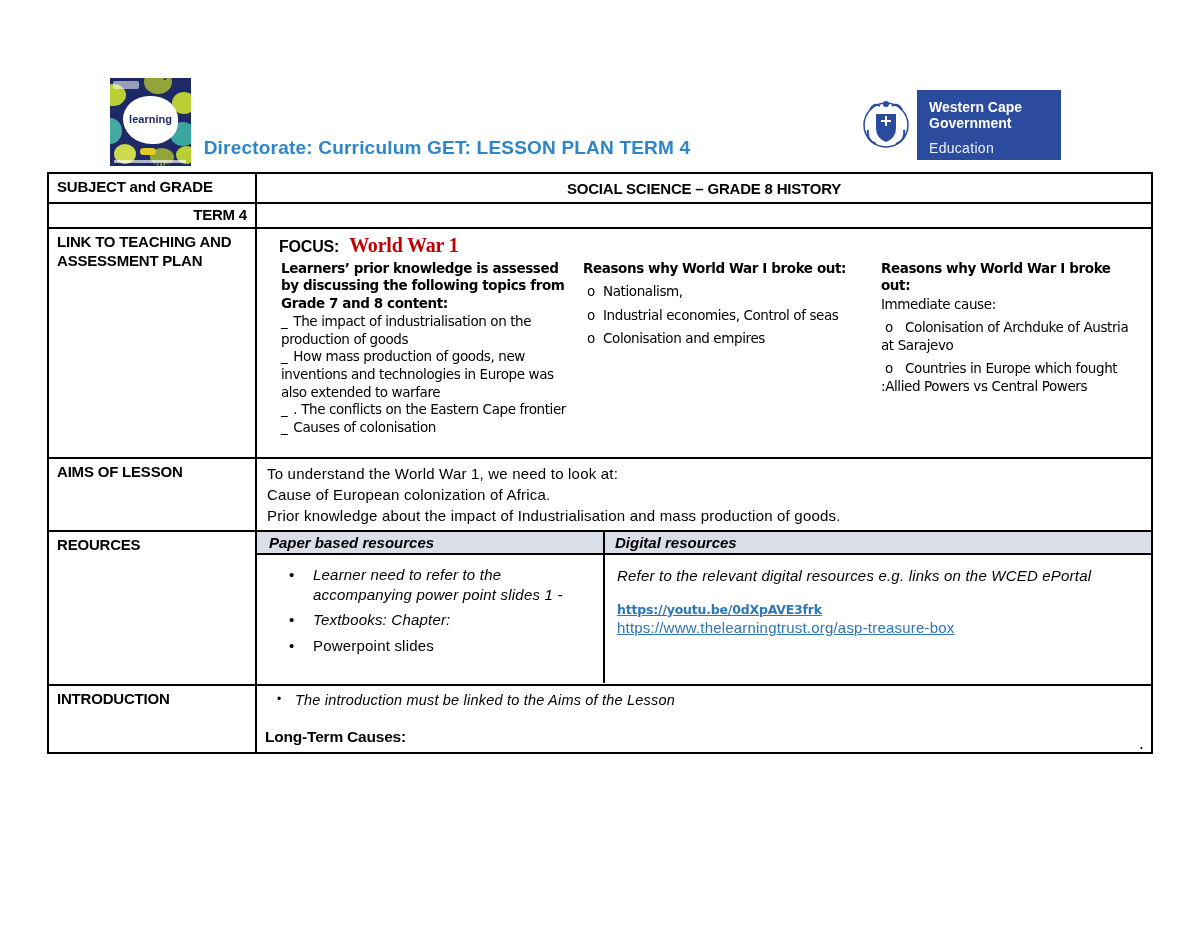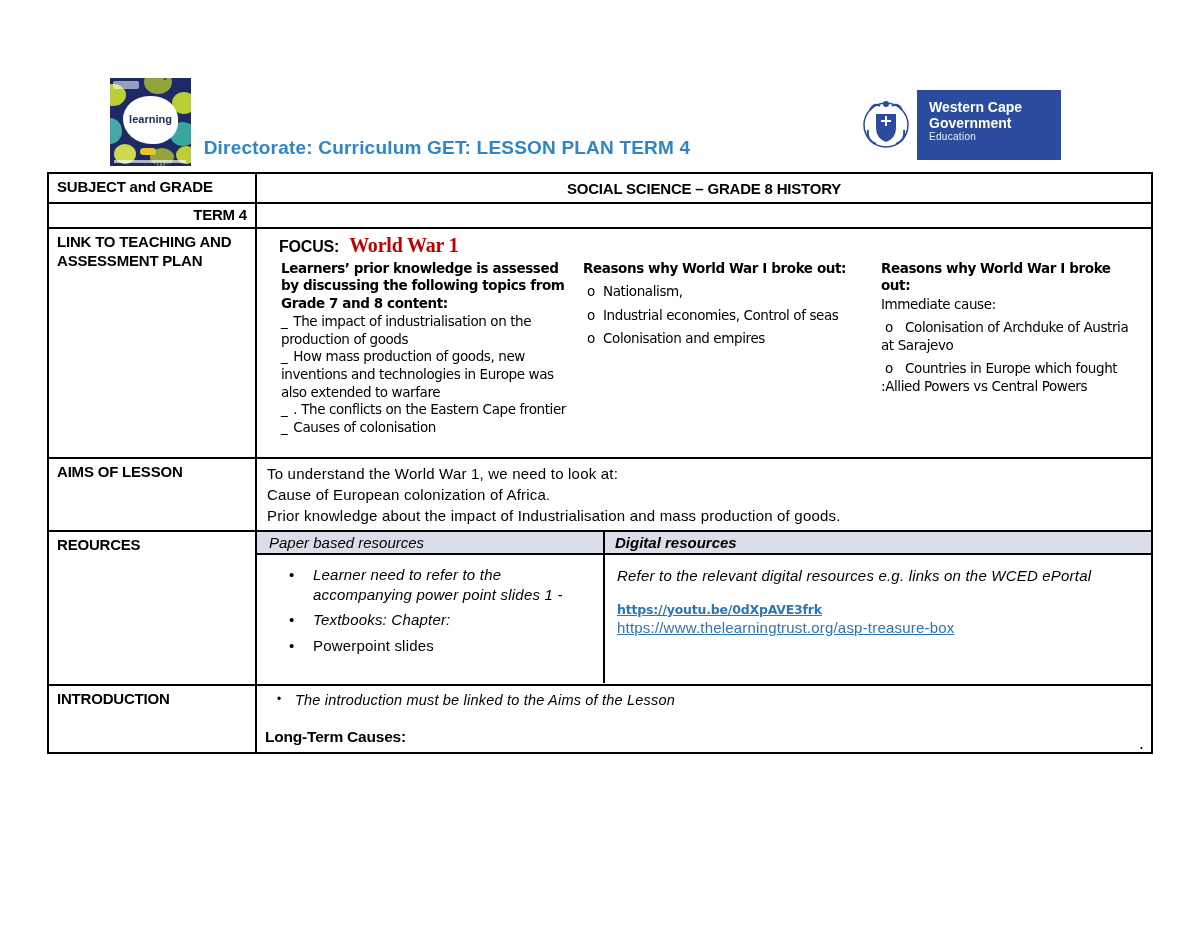--- a/index.html
+++ b/index.html
@@ -32,21 +32,21 @@
   
   .doc-title { position:absolute; left:47px; top:137px; width:800px; text-align:center;
                font-size:19px; font-weight:bold; color:#2e86c8; letter-spacing:.2px; }
 
   
   .wcg-logo { position:absolute; left:855px; top:90px; width:206px; height:70px; display:flex; }
   .wcg-crest { width:62px; height:70px; background:#fff; border-radius:10px; display:flex;
                align-items:center; justify-content:center; }
   .wcg-text { flex:1; background:#2a4b9e; color:#fff; padding:9px 0 0 12px; }
   .wcg-name { font-weight:bold; font-size:14px; line-height:1.15; }
-  .wcg-sub { font-size:10px; opacity:.92; letter-spacing:.3px; }
+  .wcg-sub { font-size:14px; margin-top:9px; opacity:.92; letter-spacing:.3px; }
 
   
   .doc-table { position:absolute; left:47px; top:172px; width:1106px; border:2px solid #000; }
   .t-row { display:flex; border-top:2px solid #000; }
   .t-row:first-child { border-top:none; }
   .t-label { width:208px; flex:0 0 208px; border-right:2px solid #000; padding:4px 8px;
              font-weight:bold; font-size:15px; line-height:1.25; letter-spacing:-.2px; }
   .t-content { flex:1; min-width:0; }
 
   .row-subject { min-height:28px; }
@@ -76,21 +76,21 @@
   .o-mark { display:inline-block; width:20px; padding-left:4px; }
   .lcol3 .o-mark { width:24px; }
 
   .row-aims { min-height:63px; }
   .row-aims .t-content { padding:4px 10px; font-size:15px; line-height:1.4; letter-spacing:.2px;
                          font-weight:300; }
 
   .row-res { min-height:154px; }
   .res-head { display:flex; background:#d9dee9; border-bottom:2px solid #000; }
   .res-h1 { width:348px; flex:0 0 348px; border-right:2px solid #000; padding:2px 12px;
-            font-weight:normal; font-style:italic; font-size:15px; }
+            font-weight:bold; font-style:italic; font-size:15px; }
   .res-h2 { flex:1; padding:2px 10px; font-weight:bold; font-style:italic; font-size:15px; }
   .res-body { display:flex; min-height:128px; }
   .res-c1 { width:348px; flex:0 0 348px; border-right:2px solid #000; padding:10px 8px 8px 26px; }
   .res-c1 ul { list-style:none; }
   .res-c1 li { position:relative; padding-left:30px; font-style:italic; font-size:15px;
                line-height:1.35; letter-spacing:.2px; margin-bottom:5px; }
   .res-c1 li .b-dot { position:absolute; left:6px; font-style:normal; }
   .res-c1 li.upright { font-style:normal; }
   .res-c2 { flex:1; padding:10px 12px; }
   .res-note { font-style:italic; font-size:15px; line-height:1.4; letter-spacing:.2px; }

